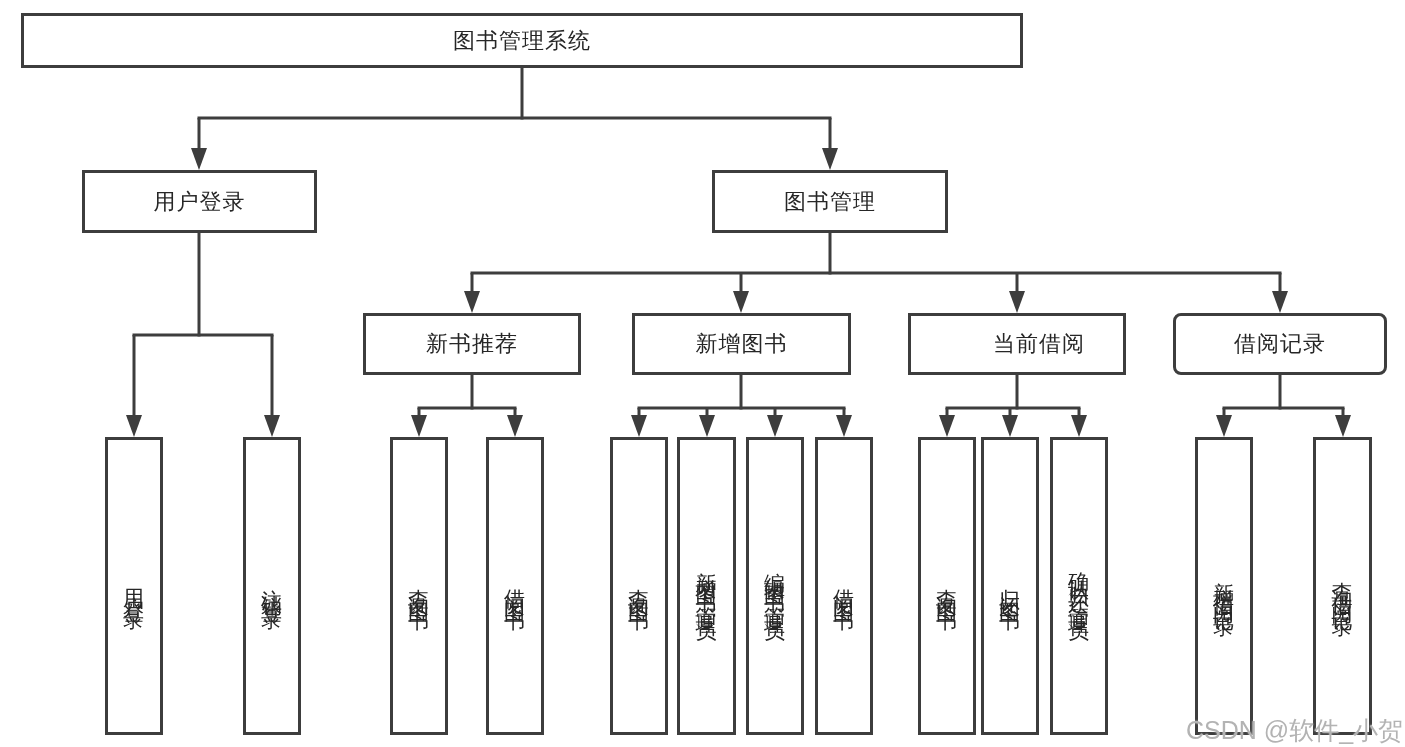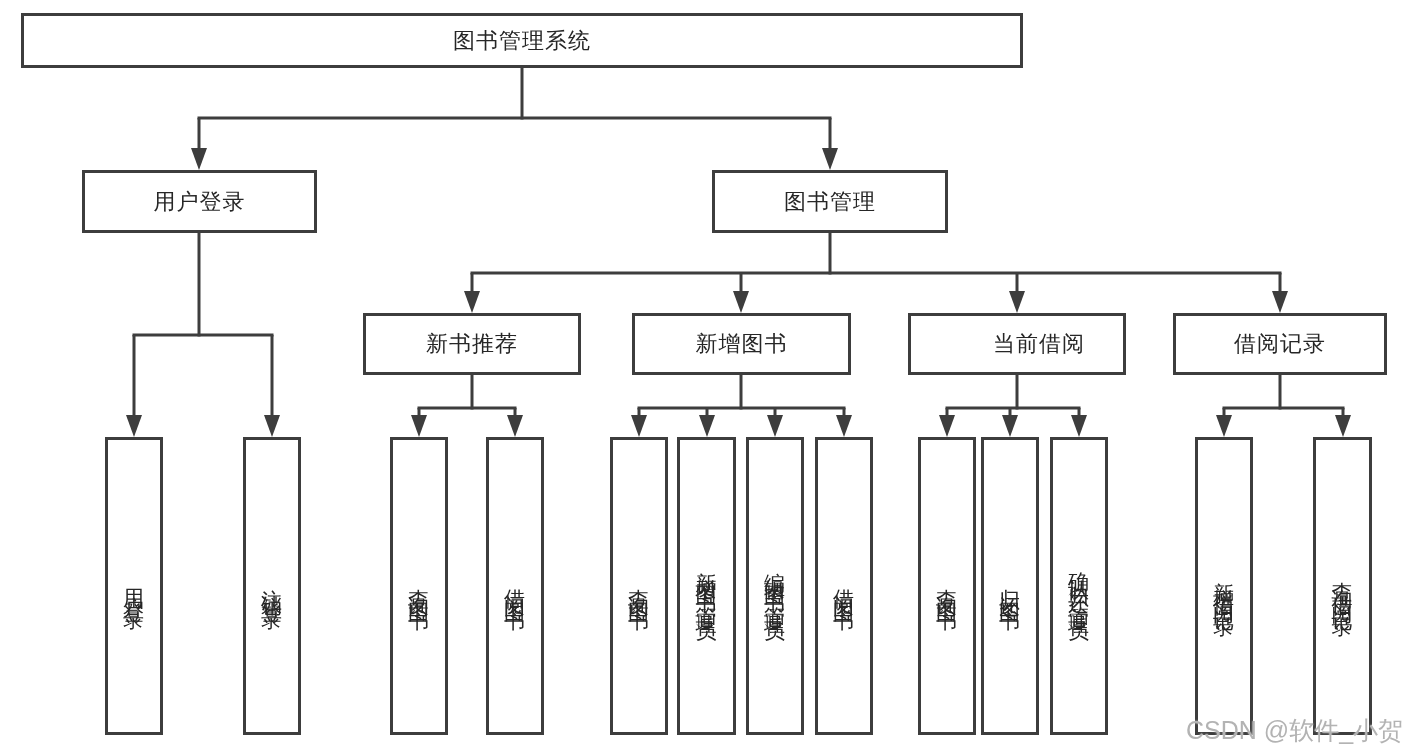--- a/index.html
+++ b/index.html
@@ -127,21 +127,21 @@
 
   <div class="node" style="left:363px; top:313px; width:218px; height:62px;">
     <span class="hlabel">新书推荐</span>
   </div>
   <div class="node" style="left:632px; top:313px; width:219px; height:62px;">
     <span class="hlabel">新增图书</span>
   </div>
   <div class="node" style="left:908px; top:313px; width:218px; height:62px;padding-left:44px;">
     <span class="hlabel">当前借阅</span>
   </div>
-  <div class="node" style="left:1173px; top:313px; width:214px; height:62px;">
+  <div class="node" style="left:1173px; top:313px; width:214px; height:62px;border-radius:8px;">
     <span class="hlabel">借阅记录</span>
   </div>
 
   <div class="node" style="left:105px; top:437px; width:58px; height:298px;">
     <span class="vlabel">用户登录</span>
   </div>
   <div class="node" style="left:243px; top:437px; width:58px; height:298px;">
     <span class="vlabel">注销登录</span>
   </div>
 

